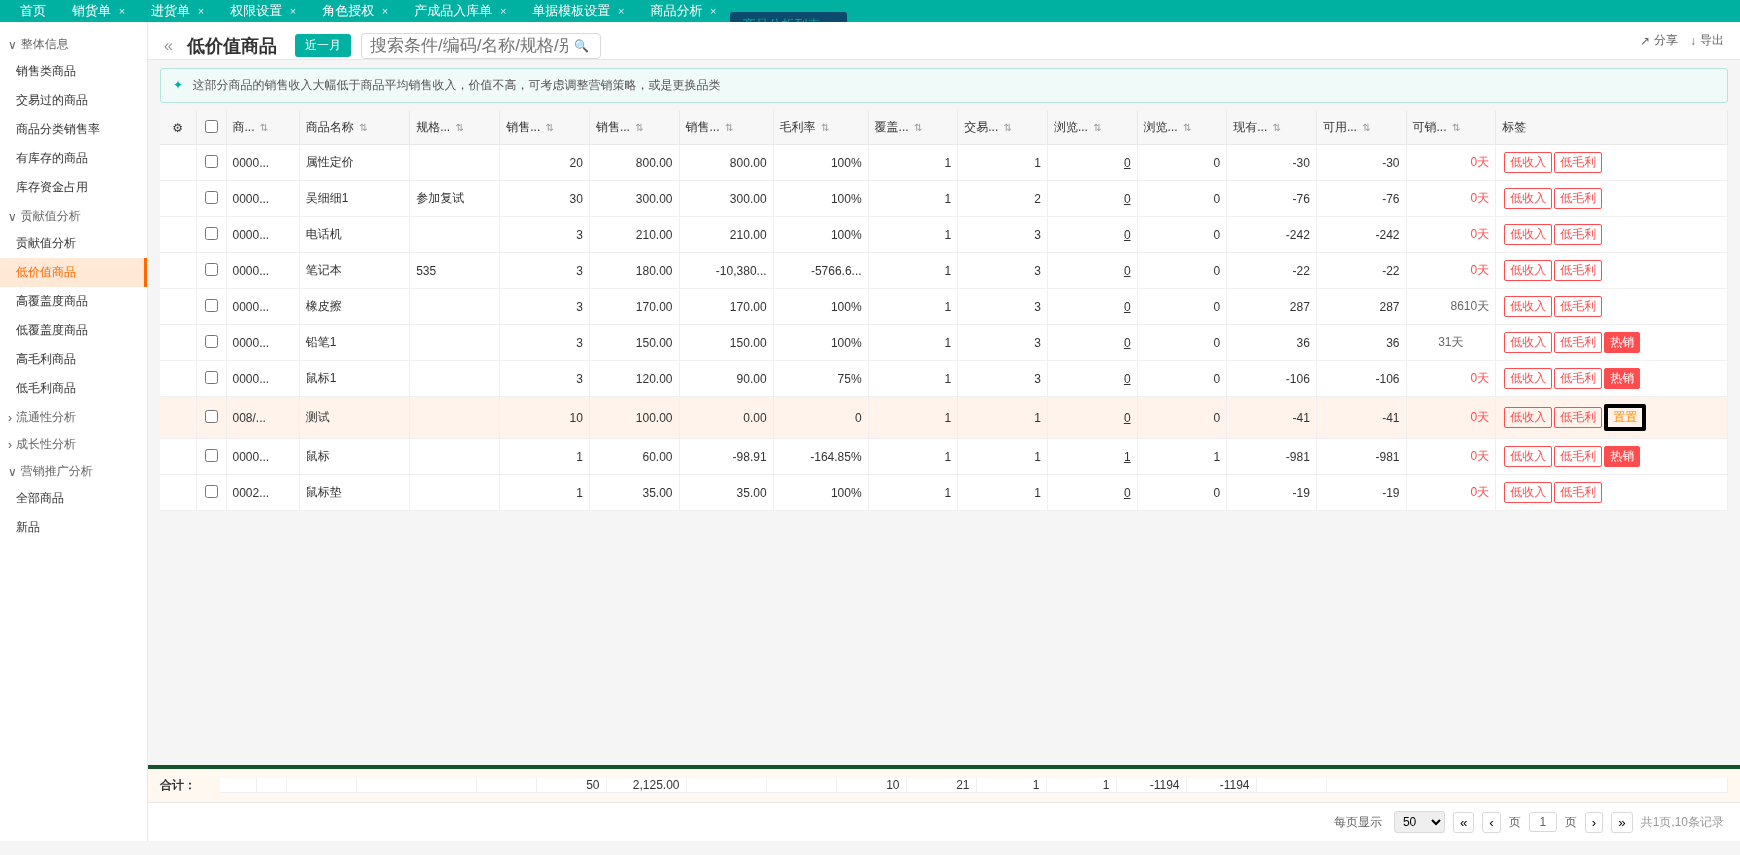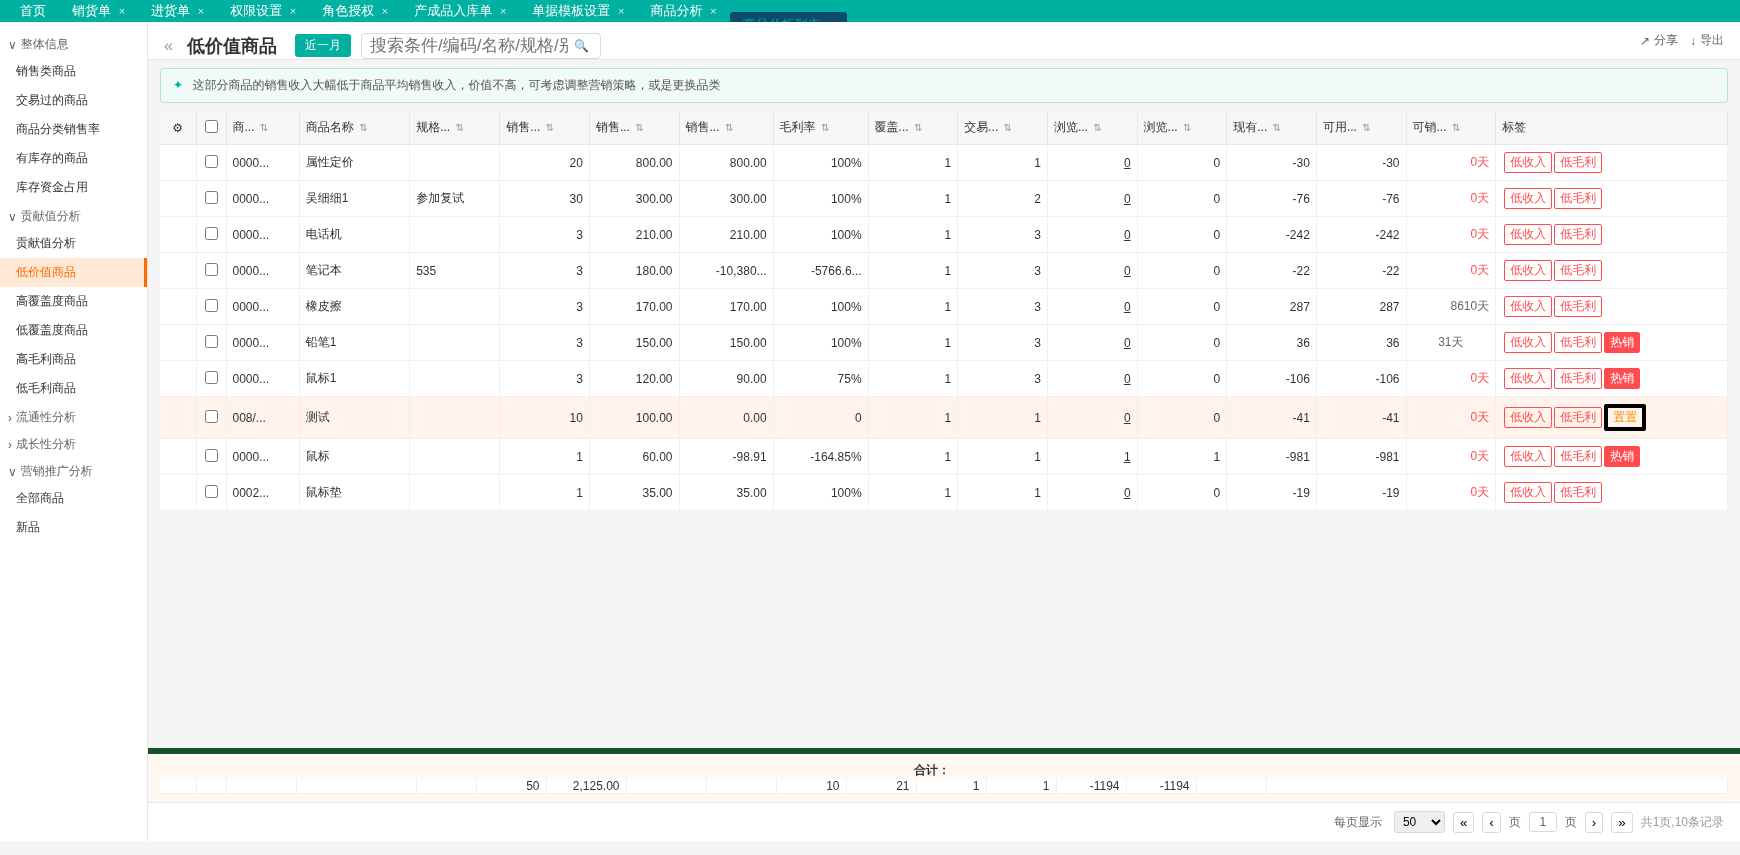--- a/index.html
+++ b/index.html
@@ -50,21 +50,21 @@
     .tag { display: inline-block; padding: 1px 5px; border-radius: 2px; font-size: 12px; margin-left: 2px; }
     .tag-red { color: #ff4d4f; border: 1px solid #ff4d4f; }
     .tag-orange { color: #ff8c00; border: 4px solid #000000; }
     .tag-hot { color: #fff; background: #ff4d4f; border: 1px solid #ff4d4f; }
     .link-underline { text-decoration: underline; color: #333; cursor: pointer; }
     .checkbox-cell { width: 30px; text-align: center; }
     .num-cell { text-align: right; }
     .center-cell { text-align: center; }
 
     
-    .footer-total { background: #fff8f0; border-top: 6px solid #14532d; padding: 8px 12px; display: flex; align-items: center; font-size: 12px; color: #333; flex-shrink: 0; flex-direction: column; }
+    .footer-total { background: #fff8f0; border-top: 4px solid #14532d; padding: 8px 12px; display: flex; align-items: center; font-size: 12px; color: #333; flex-shrink: 0; }
     .footer-total .label { font-weight: bold; width: 60px; }
 
     
     .pagination { background: #fff; border-top: 1px solid #e8e8e8; padding: 8px 16px; display: flex; align-items: center; justify-content: flex-end; gap: 8px; font-size: 12px; color: #666; flex-shrink: 0; }
     .pagination .page-size-label { margin-right: 4px; }
     .pagination select { border: 1px solid #d9d9d9; border-radius: 3px; padding: 2px 4px; font-size: 12px; }
     .pagination .page-btn { border: 1px solid #d9d9d9; background: #fff; padding: 2px 6px; cursor: pointer; border-radius: 3px; }
     .pagination .page-btn:disabled { color: #ccc; cursor: default; }
     .pagination .page-num { border: 1px solid #d9d9d9; border-radius: 3px; padding: 2px 8px; background: #fff; min-width: 28px; text-align: center; }
     .page-info { color: #999; }

